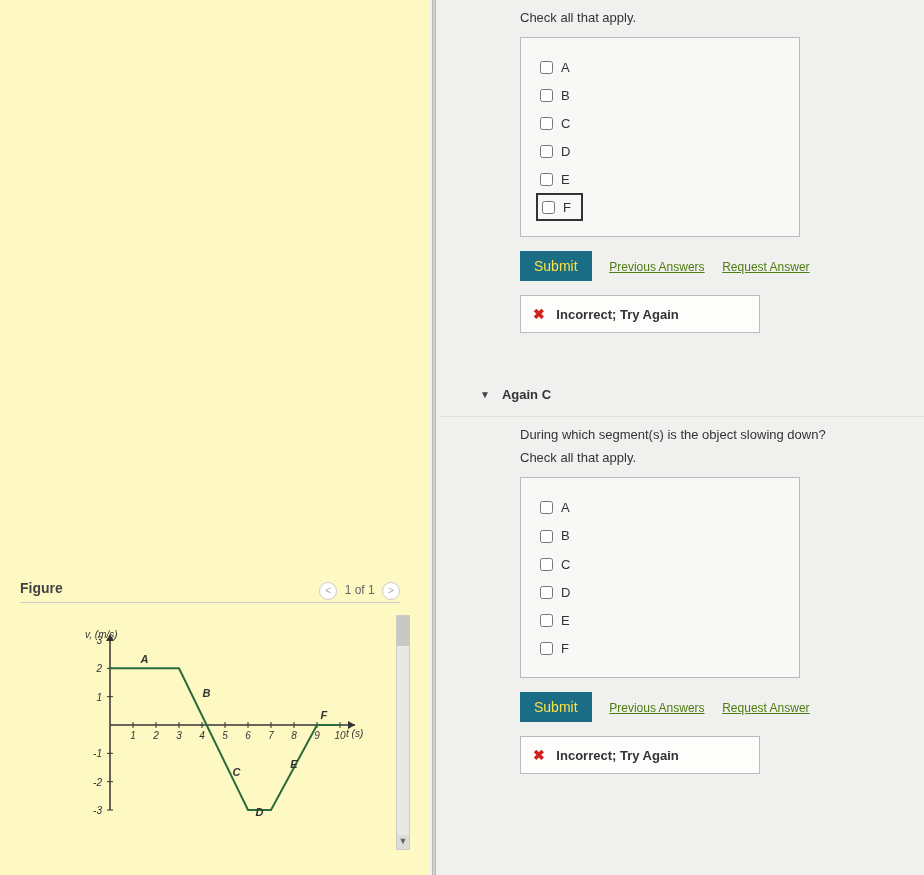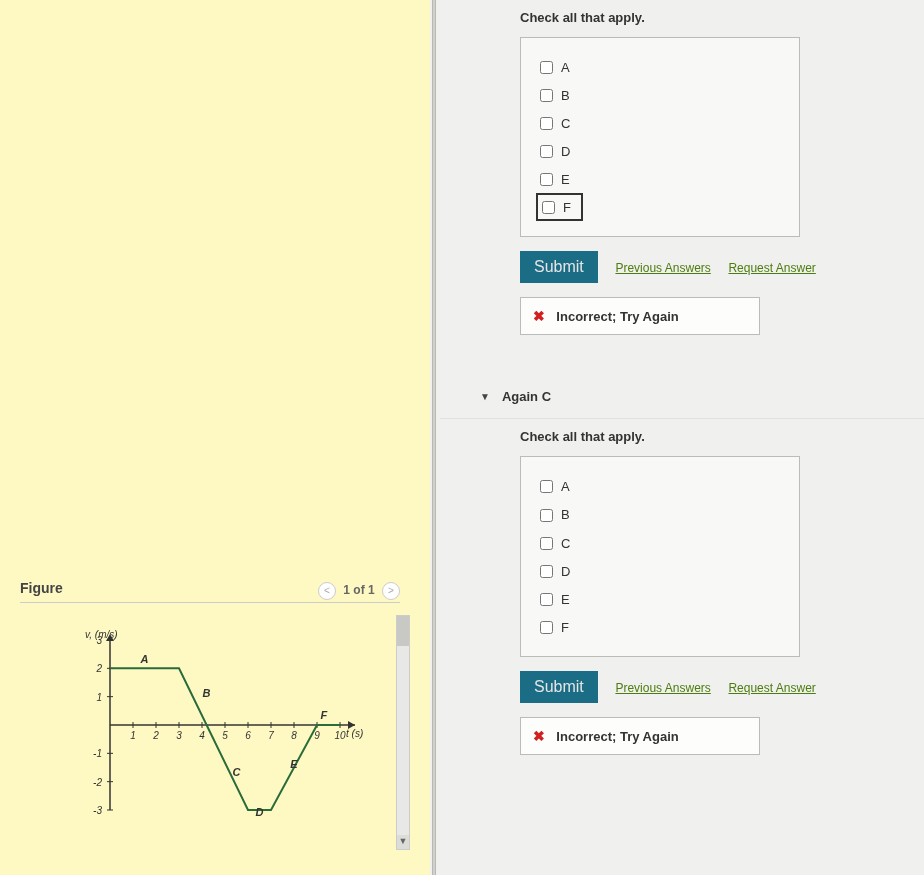--- a/index.html
+++ b/index.html
@@ -60,21 +60,20 @@
       border: 1px solid #ccc;
       border-radius: 50%;
       text-align: center;
       line-height: 16px;
       color: #aaa;
       background: #fff;
       font-size: 10px;
     }
     .figure-nav .count {
       margin: 0 4px;
-      font-weight: bold;
     }
     .hr-line {
       position: absolute;
       top: 602px;
       left: 20px;
       right: 30px;
       height: 1px;
       background: #ccc;
     }
     .chart-box {
@@ -117,21 +116,21 @@
     
     .question-block {
       padding: 10px 20px 20px 80px;
     }
     .q-text {
       font-size: 13px;
       margin-bottom: 8px;
     }
     .q-instruction {
       font-size: 13px;
-      font-weight: bold;
+      font-weight: normal;
       margin-bottom: 12px;
     }
     .options-box {
       border: 1px solid #bbb;
       padding: 15px 15px 15px 15px;
       width: 280px;
       background: #f8f8f6;
     }
     .option-row {
       padding: 6px 4px;
@@ -144,24 +143,24 @@
     .option-row input[type=checkbox] {
       margin-right: 8px;
       vertical-align: middle;
     }
     .option-row span { vertical-align: middle; }
     .action-row {
       margin-top: 14px;
     }
     .submit-btn {
       background: #1a6d84;
-      color: #e5e5e5;
+      color: #fde047;
       border: none;
       padding: 7px 14px;
-      font-size: 16px;
+      font-size: 14px;
       cursor: pointer;
     }
     .link {
       color: #4d7c0f;
       text-decoration: underline;
       font-size: 12px;
       margin-left: 14px;
       cursor: pointer;
     }
     .feedback-box {
@@ -285,20 +284,21 @@
       <span class="feedback-text">Incorrect; Try Again</span>
     </div>
   </div>
 
   <div class="part-header">
     <span class="disclosure">▼</span>
     <span class="part-label">Again C</span>
   </div>
 
   <div class="question-block" style="padding-top:0;">
+    <div class="q-text">During which segment(s) is the object slowing down?</div>
     <div class="q-instruction">Check all that apply.</div>
     <div class="options-box" id="options-c">
         <div class="option-row"><input type="checkbox" style=""><span>A</span></div>
         <div class="option-row"><input type="checkbox" style=""><span>B</span></div>
         <div class="option-row"><input type="checkbox" style=""><span>C</span></div>
         <div class="option-row"><input type="checkbox" style=""><span>D</span></div>
         <div class="option-row"><input type="checkbox" style=""><span>E</span></div>
         <div class="option-row"><input type="checkbox" style=""><span>F</span></div>
       </div>
     <div class="action-row">

